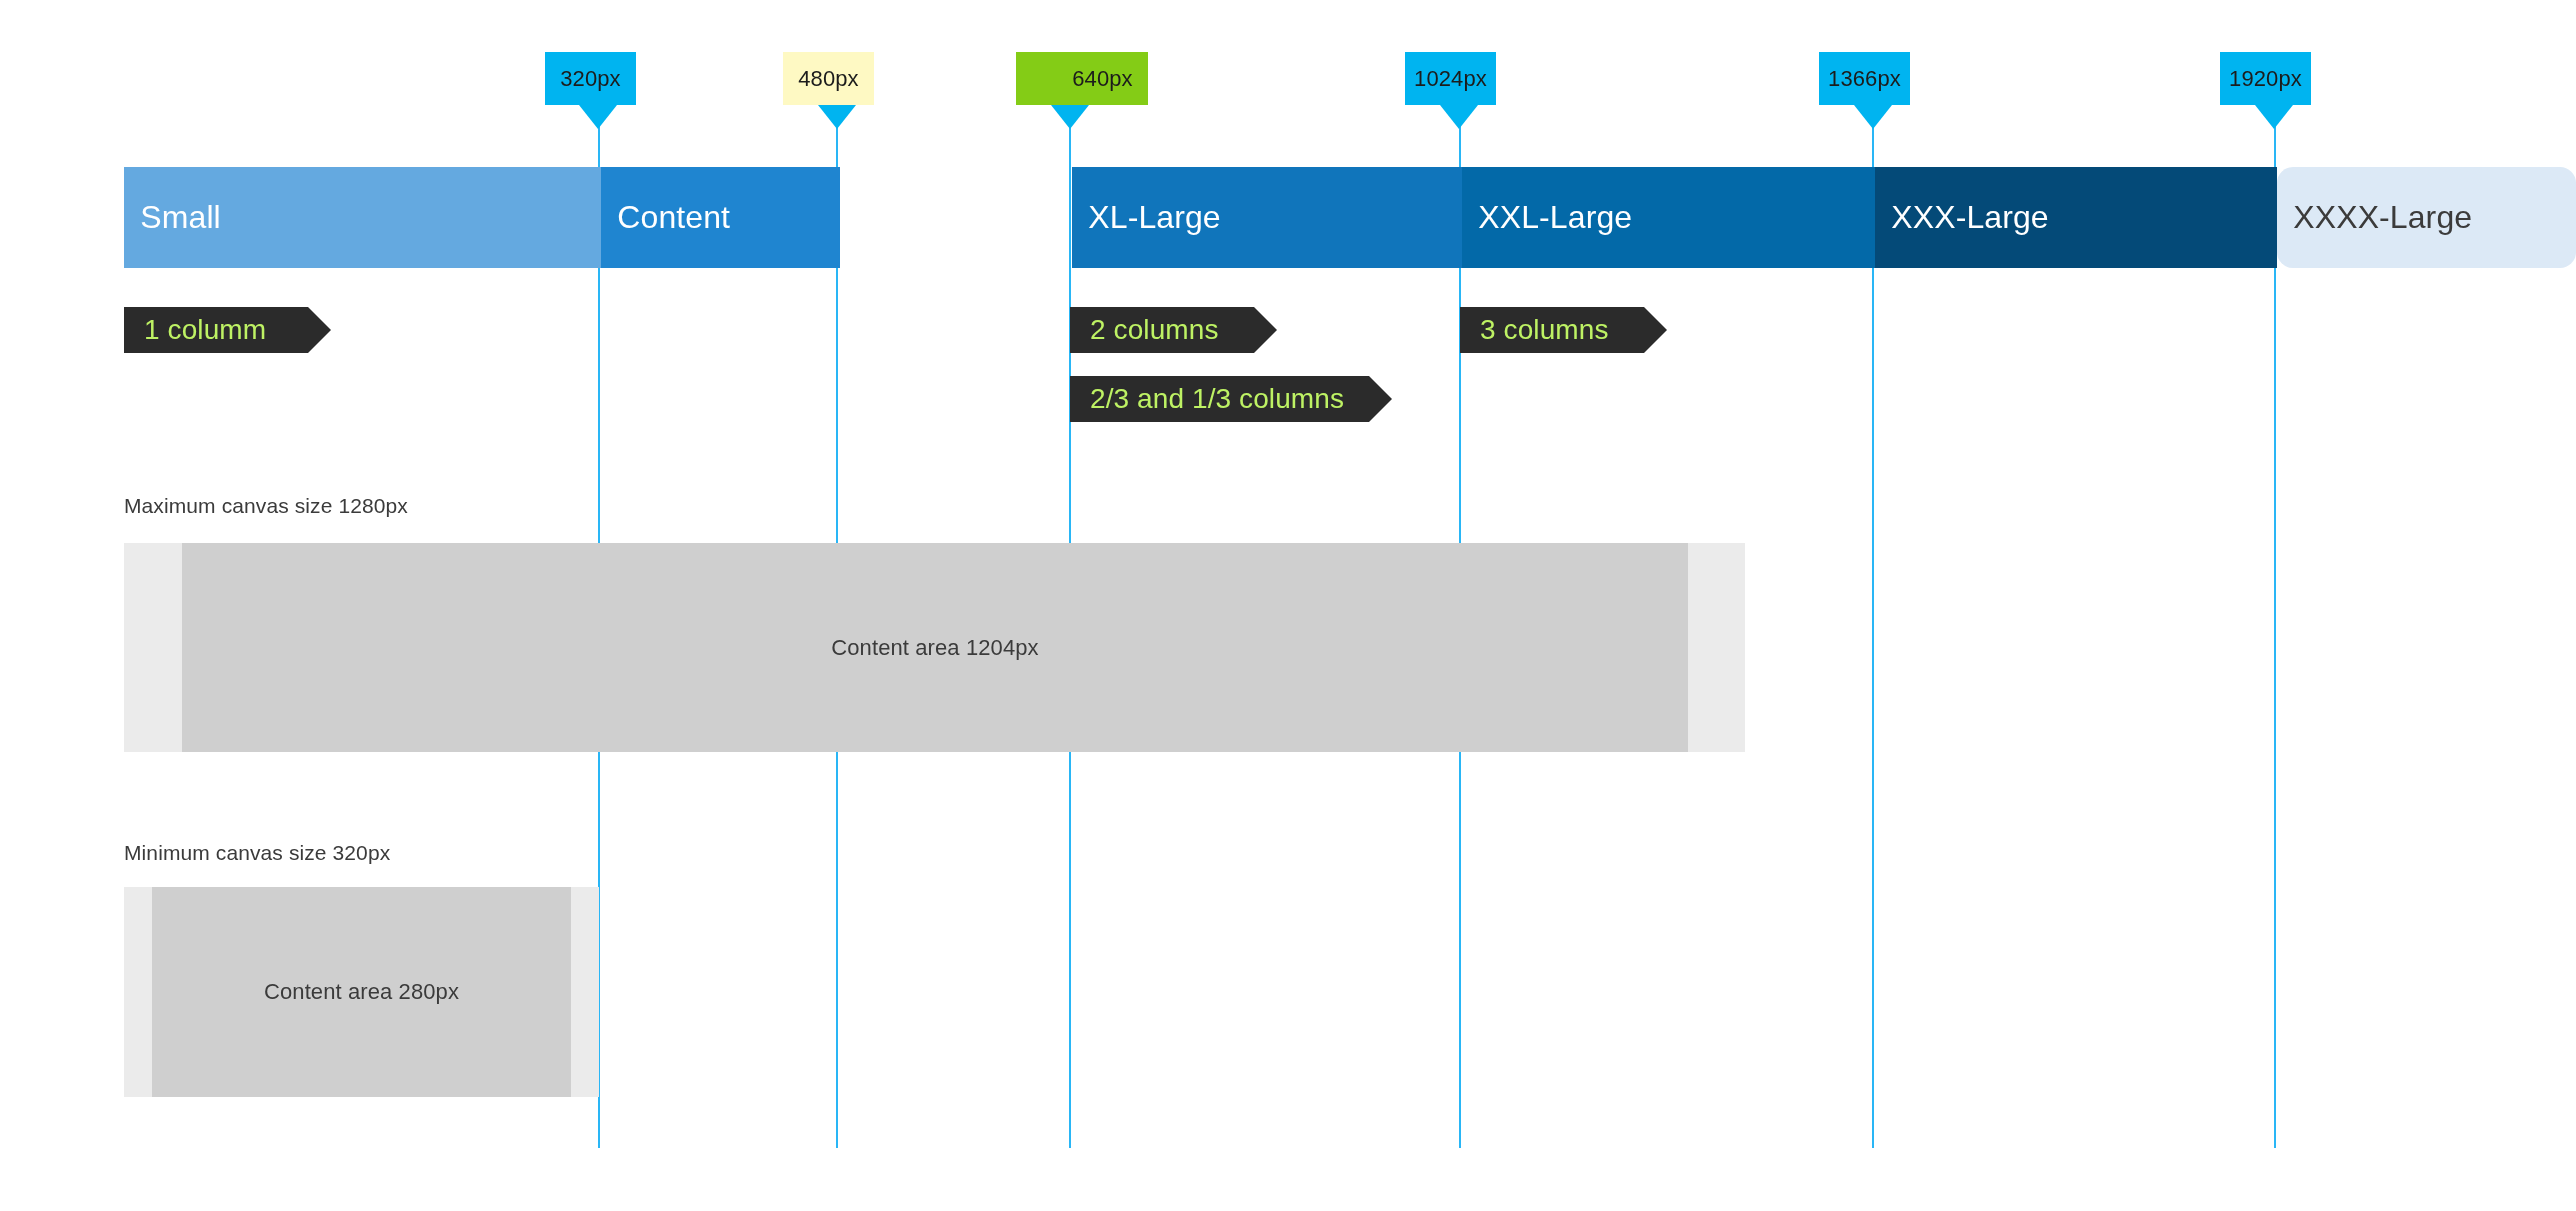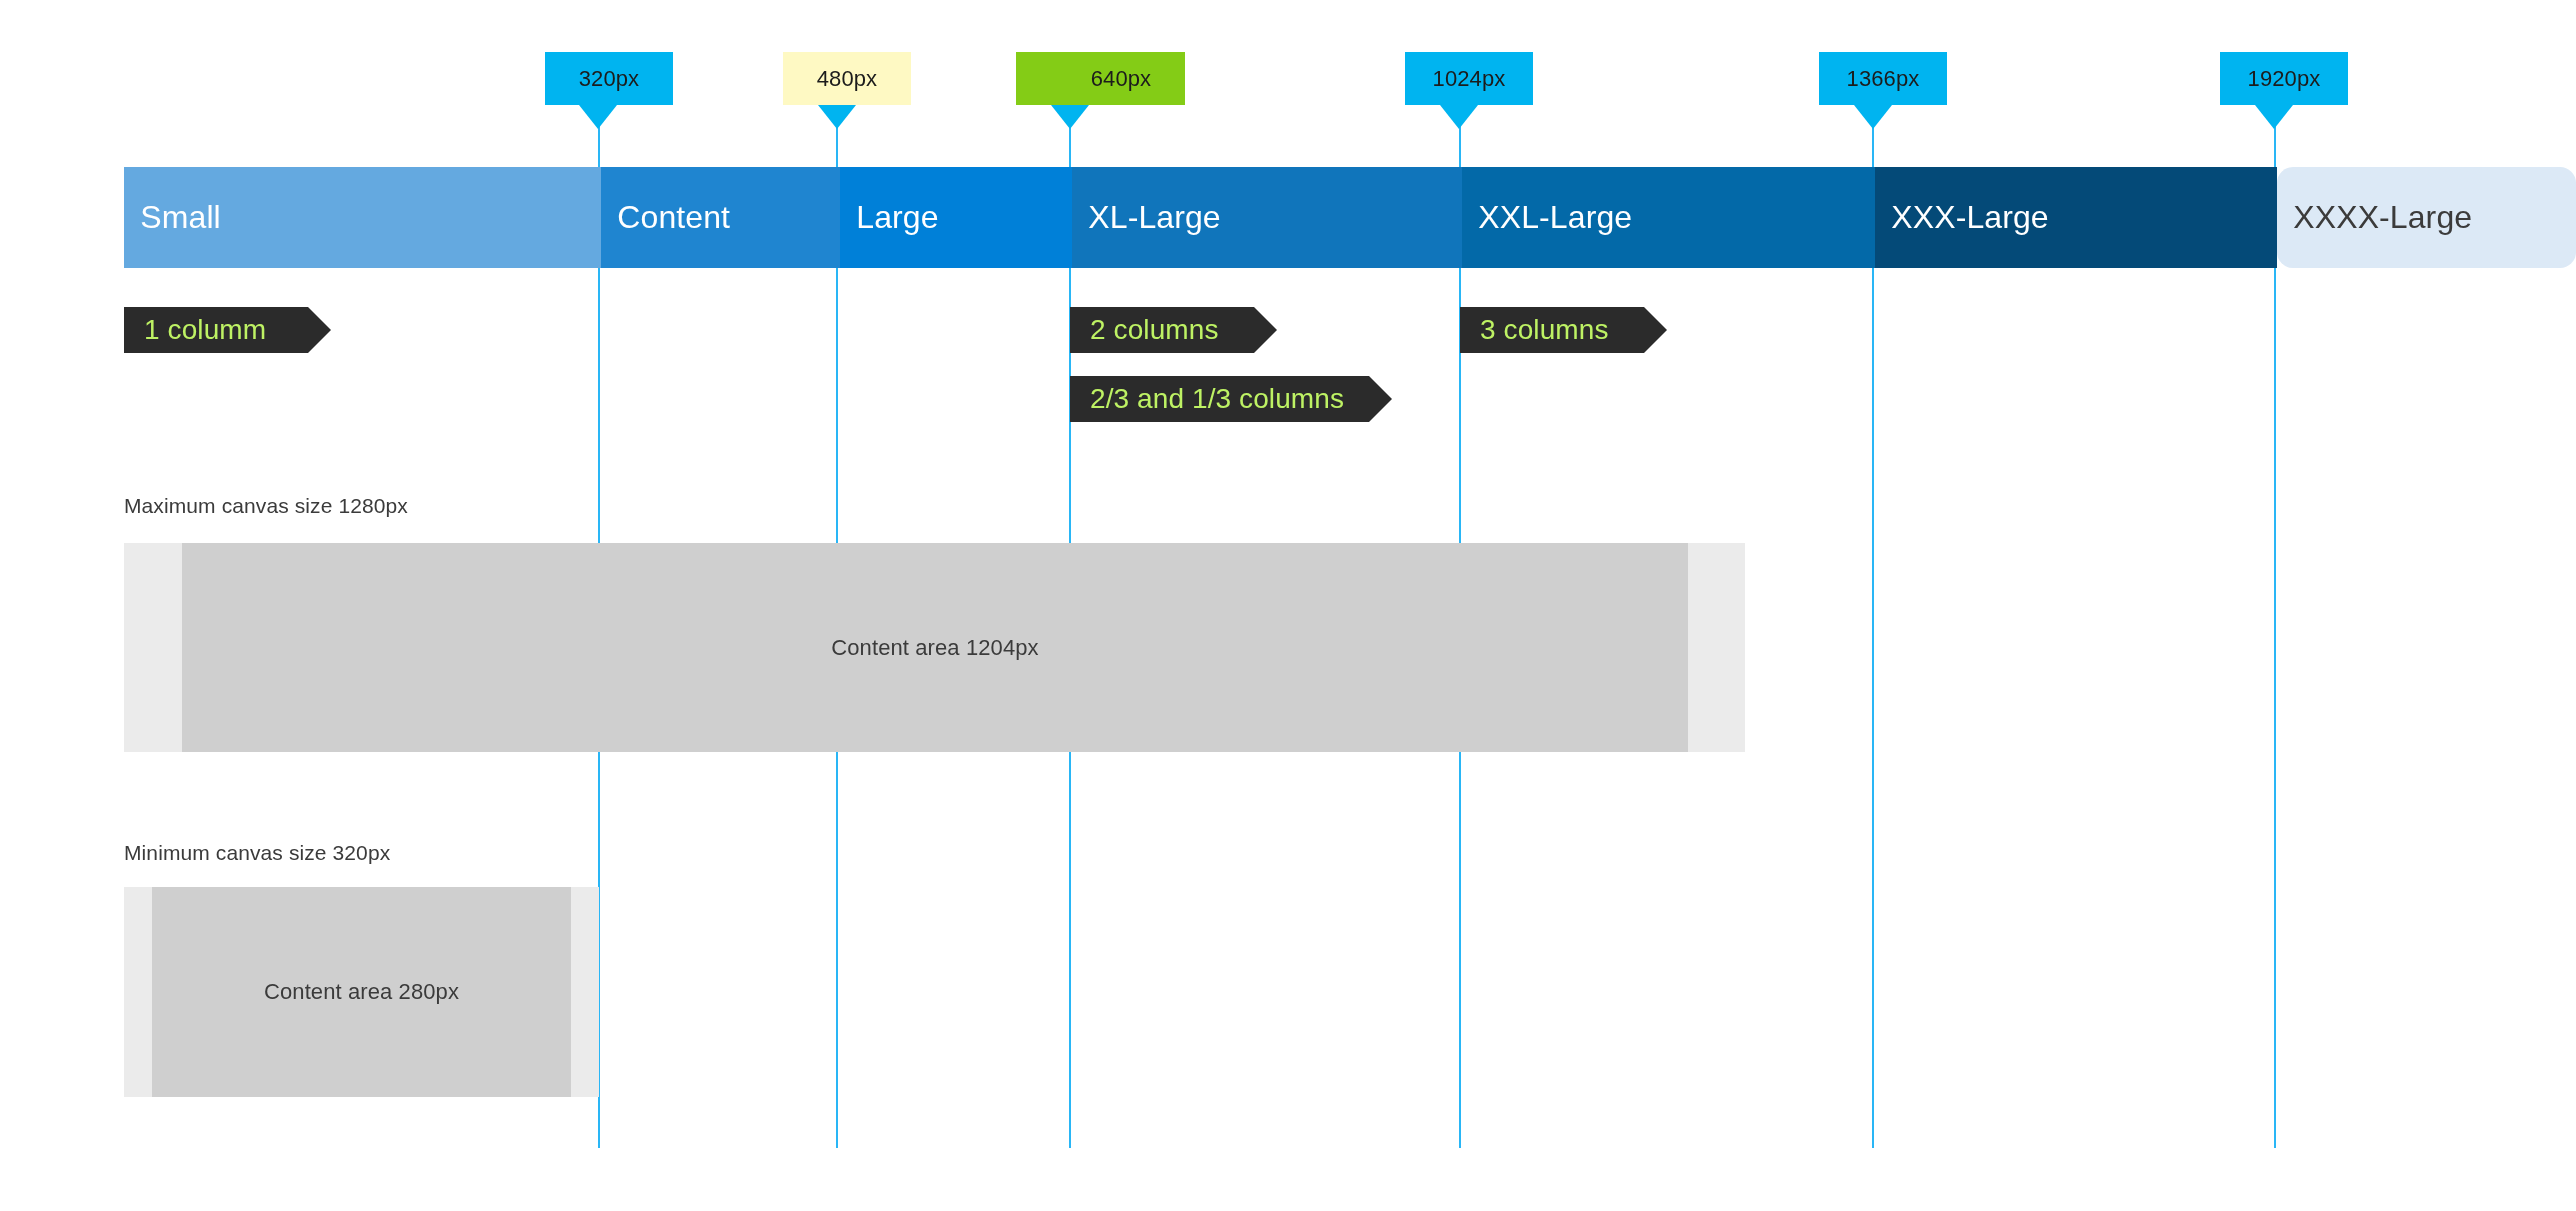--- a/index.html
+++ b/index.html
@@ -27,21 +27,21 @@
     background: #29b6f6;
     top: 89px;
     height: 1059px;
   }
 
   
   .marker {
     position: absolute;
     top: 52px;
     height: 53px;
-    width: 128px;
+    width: 91px;
     background: #00b4f0;
     color: #1c1c1c;
     font-size: 22px;
     line-height: 53px;
     text-align: center;
     letter-spacing: 0.1px;
     white-space: nowrap;
   }
   .marker-tail {
     position: absolute;
@@ -160,23 +160,20 @@
       <div class="marker-tail" style="left: 2255px; border-top-color: rgb(0, 180, 240);"></div>
     </div>
 
   <div class="band-row" id="band-row">
       <div class="band" style="left: 0px; width: 477px; background: rgb(100, 169, 224);">
         <span class="band-label">Small</span>
       </div>
       <div class="band" style="left: 477px; width: 239px; background: rgb(31, 133, 208);">
         <span class="band-label">Content</span>
       </div>
-      <div class="band" style="left: 716px; width: 233px; background: rgb(0, 128, 216);">
-        <span class="band-label">Large</span>
-      </div>
       <div class="band" style="left: 948px; width: 390px; background: rgb(16, 117, 187);">
         <span class="band-label">XL-Large</span>
       </div>
       <div class="band" style="left: 1338px; width: 413px; background: rgb(3, 105, 168);">
         <span class="band-label">XXL-Large</span>
       </div>
       <div class="band" style="left: 1751px; width: 402px; background: rgb(4, 74, 120);">
         <span class="band-label">XXX-Large</span>
       </div>
       <div class="band" style="left: 2153px; width: 299px; background: rgb(220, 233, 246); border-radius: 16px;">

